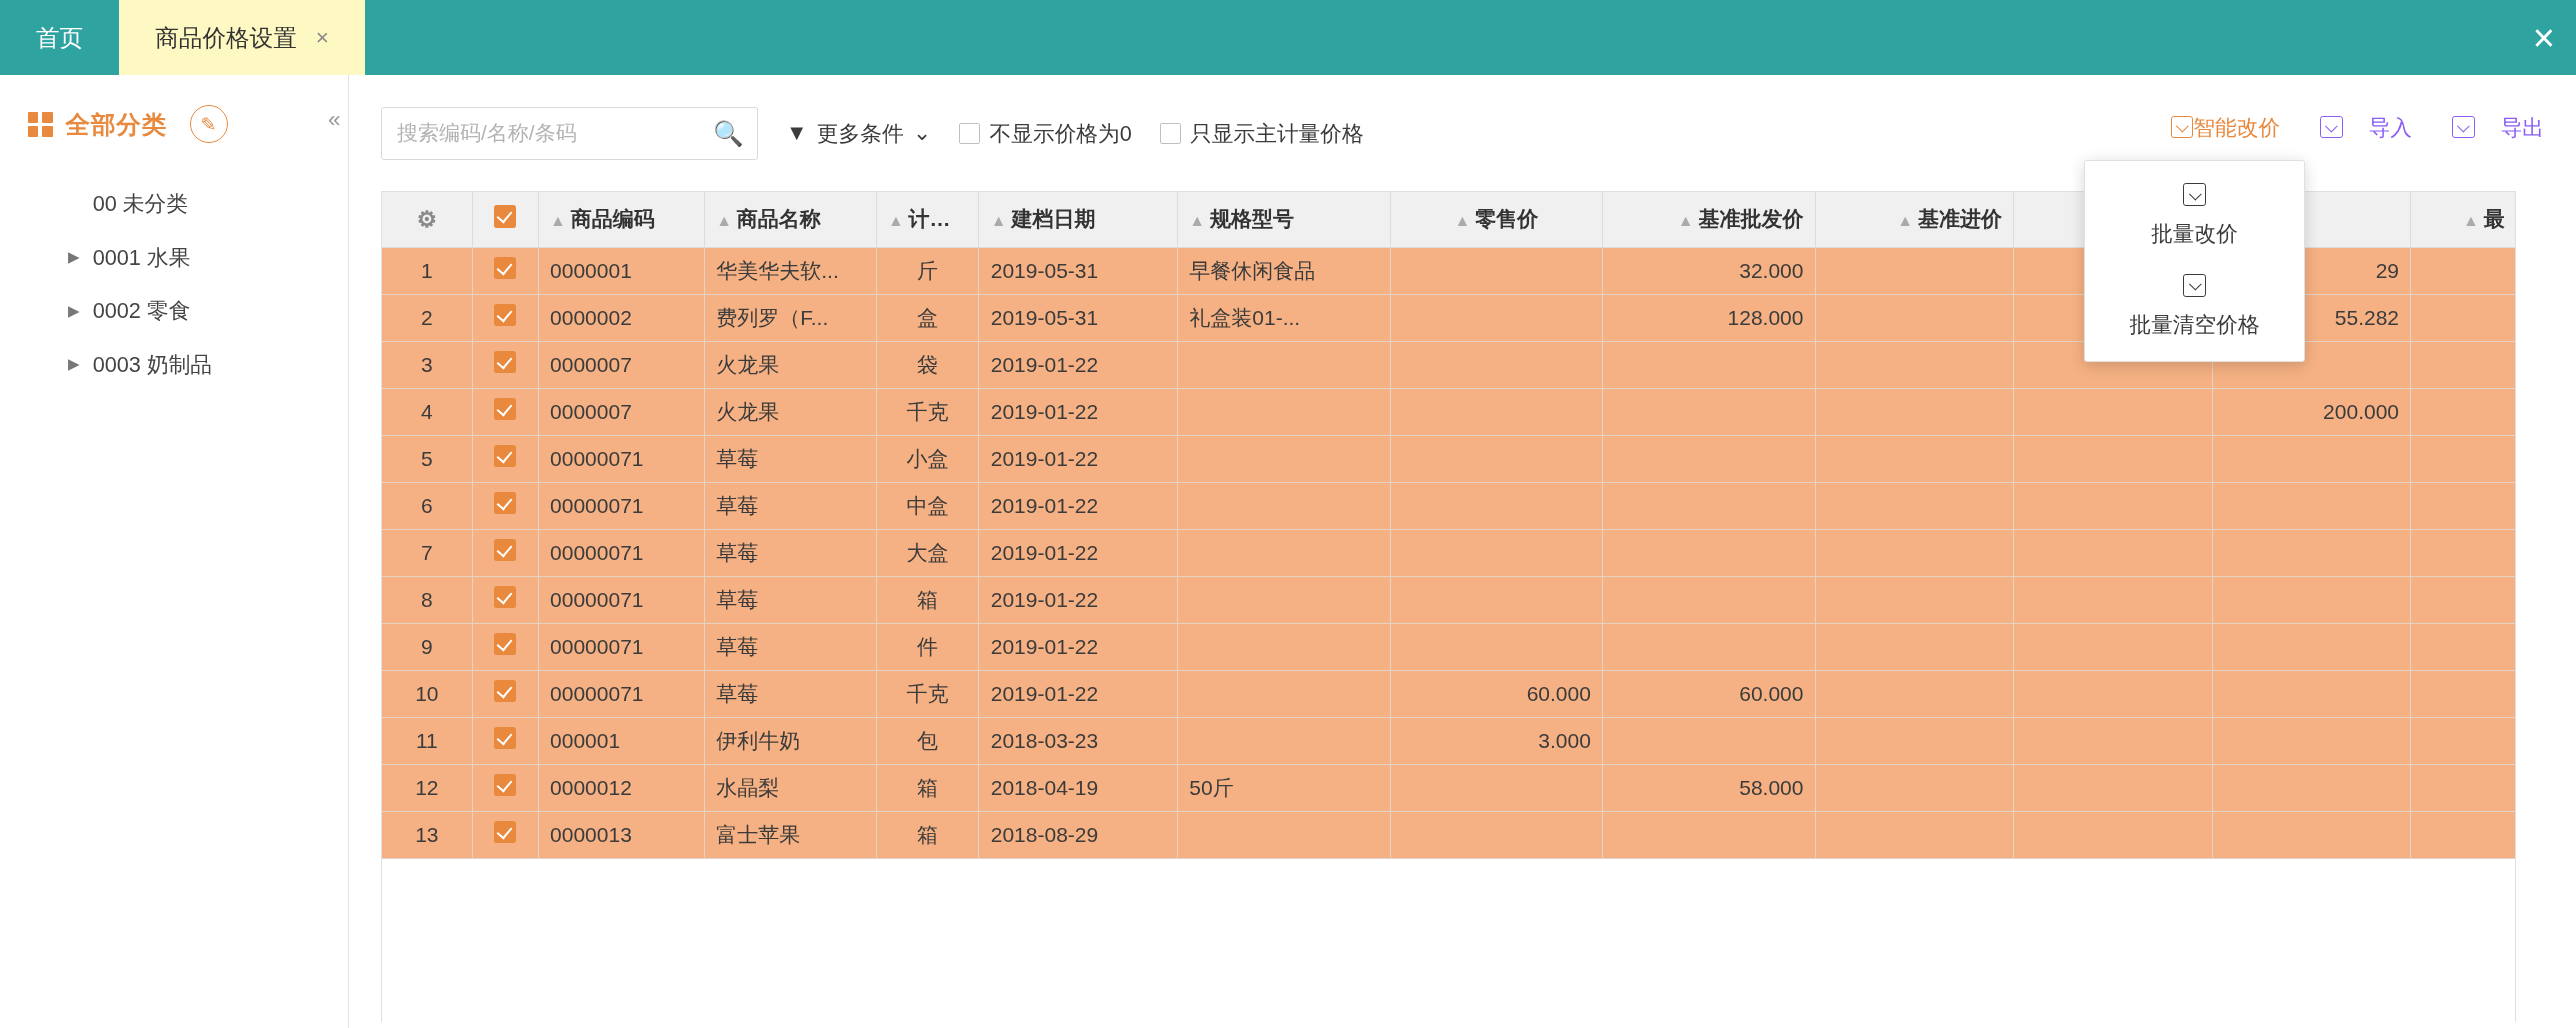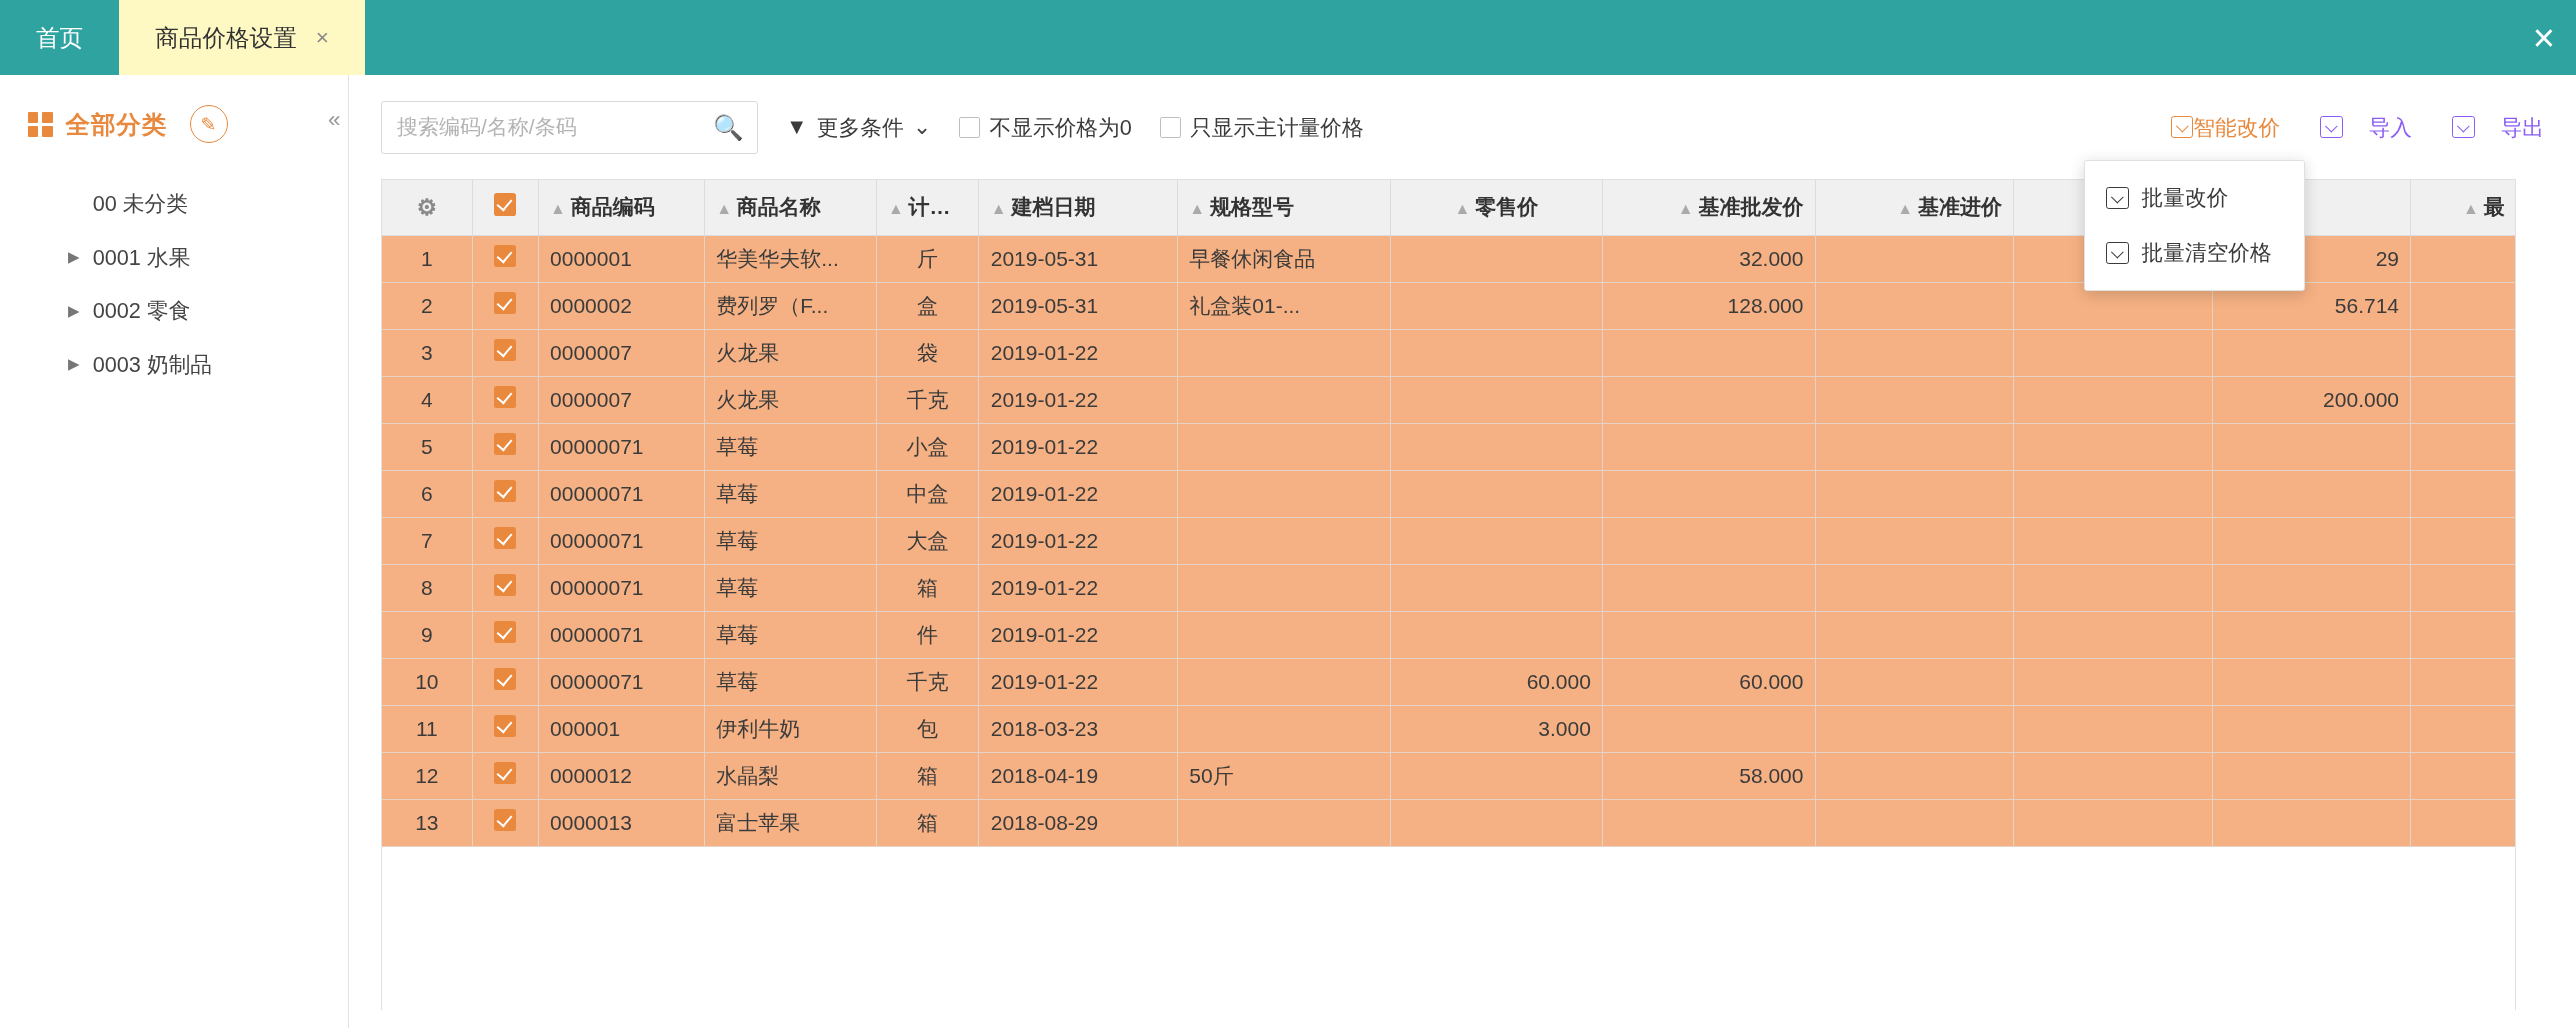--- a/index.html
+++ b/index.html
@@ -125,21 +125,21 @@
   .cat-item .caret.empty { visibility: hidden; }
 
   
   .main {
     flex: 1;
     position: relative;
     padding: 0;
     overflow: hidden;
   }
   .toolbar {
-    height: 104px;
+    height: 116px;
     display: flex;
     align-items: center;
     padding: 0 32px 0 32px;
     gap: 28px;
     position: relative;
   }
   .search-box {
     width: 377px;
     height: 53px;
     border: 0.9px solid #d9d9d9;
@@ -232,20 +232,21 @@
   }
   .dd-item {
     display: flex;
     align-items: center;
     gap: 13px;
     padding: 13px 21px;
     font-size: 21.7px;
     color: #3b3b3b;
     cursor: pointer;
     white-space: nowrap;
+    flex-direction: column;
   }
 
   
   .table-wrap {
     margin-left: 32px;
     width: 2135px;
     border: 0.9px solid #e0e0e0;
     border-bottom: none;
     overflow: hidden;
     height: 831px;
@@ -463,21 +464,21 @@
                 <td class="center"><span class="chk"></span></td>
                 <td class="">0000002</td>
                 <td class="">费列罗（F...</td>
                 <td class="center">盒</td>
                 <td class="">2019-05-31</td>
                 <td class="">礼盒装01-...</td>
                 <td class="right"></td>
                 <td class="right">128.000</td>
                 <td class="right"></td>
                 <td class="right"></td>
-                <td class="right">56.714</td>
+                <td class="right">55.282</td>
                 <td class="right"></td>
               </tr>
               <tr>
                 <td class="num">3</td>
                 <td class="center"><span class="chk"></span></td>
                 <td class="">0000007</td>
                 <td class="">火龙果</td>
                 <td class="center">袋</td>
                 <td class="">2019-01-22</td>
                 <td class=""></td>

